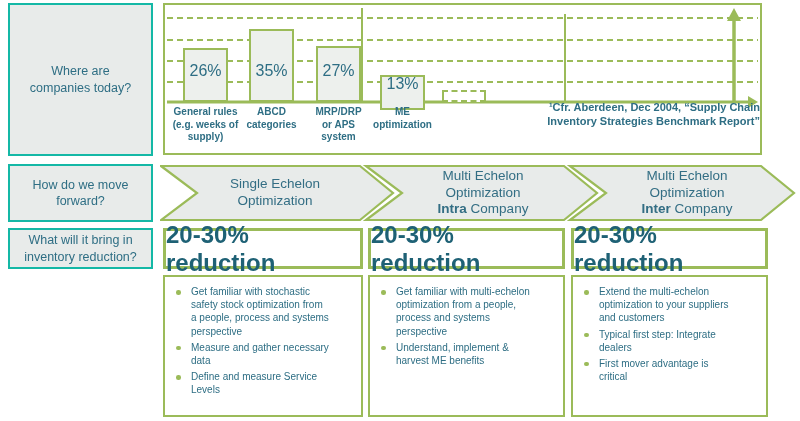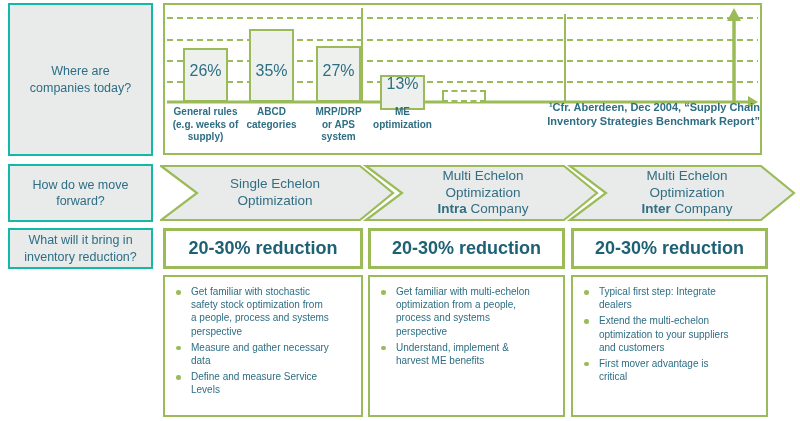--- a/index.html
+++ b/index.html
@@ -30,21 +30,21 @@
   .chev-row{position:absolute;left:160px;top:164px;width:640px;height:58px;}
   .chev-label{position:absolute;top:0;height:58px;width:190px;display:flex;align-items:center;
               justify-content:center;text-align:center;color:#336E84;font-size:13.5px;
               line-height:1.25;}
   .chev-label .tx{white-space:pre-line;}
   .chev-label b{font-weight:700;}
 
   
   .redbox{position:absolute;top:228px;height:41px;border:3px solid #9BBB59;box-sizing:border-box;
           background:#fff;display:flex;align-items:center;justify-content:center;
-          color:#1E6175;font-size:18px;font-weight:700;}
+          color:#1E6175;font-size:24px;font-weight:700;}
 
   
   .bulbox{position:absolute;top:275px;height:142px;border:2.5px solid #9BBB59;
           box-sizing:border-box;background:#fff;}
   .bulbox ul{list-style:none;margin:8px 4px 0 4px;padding:0;}
   .bulbox li{position:relative;padding-left:22px;margin-bottom:3px;color:#2E6E84;
              font-size:10px;font-weight:400;line-height:1.32;white-space:pre-line;}
   .bulbox li::before{content:"";position:absolute;left:7px;top:5px;width:4.5px;height:4.5px;
              border-radius:50%;background:#9BBB59;}
 </style>
@@ -161,23 +161,23 @@
         <li>Get familiar with multi-echelon
 optimization from a people,
 process and systems
 perspective</li>
         <li>Understand, implement &amp;
 harvest ME benefits</li>
       </ul>
   </div>
   <div class="bulbox" style="left:571px;width:197px;">
     <ul>
-        <li>Typical first step: Integrate
-dealers</li>
         <li>Extend the multi-echelon
 optimization to your suppliers
 and customers</li>
+        <li>Typical first step: Integrate
+dealers</li>
         <li>First mover advantage is
 critical</li>
       </ul>
   </div>
 
 </div>
 
 </body></html>

